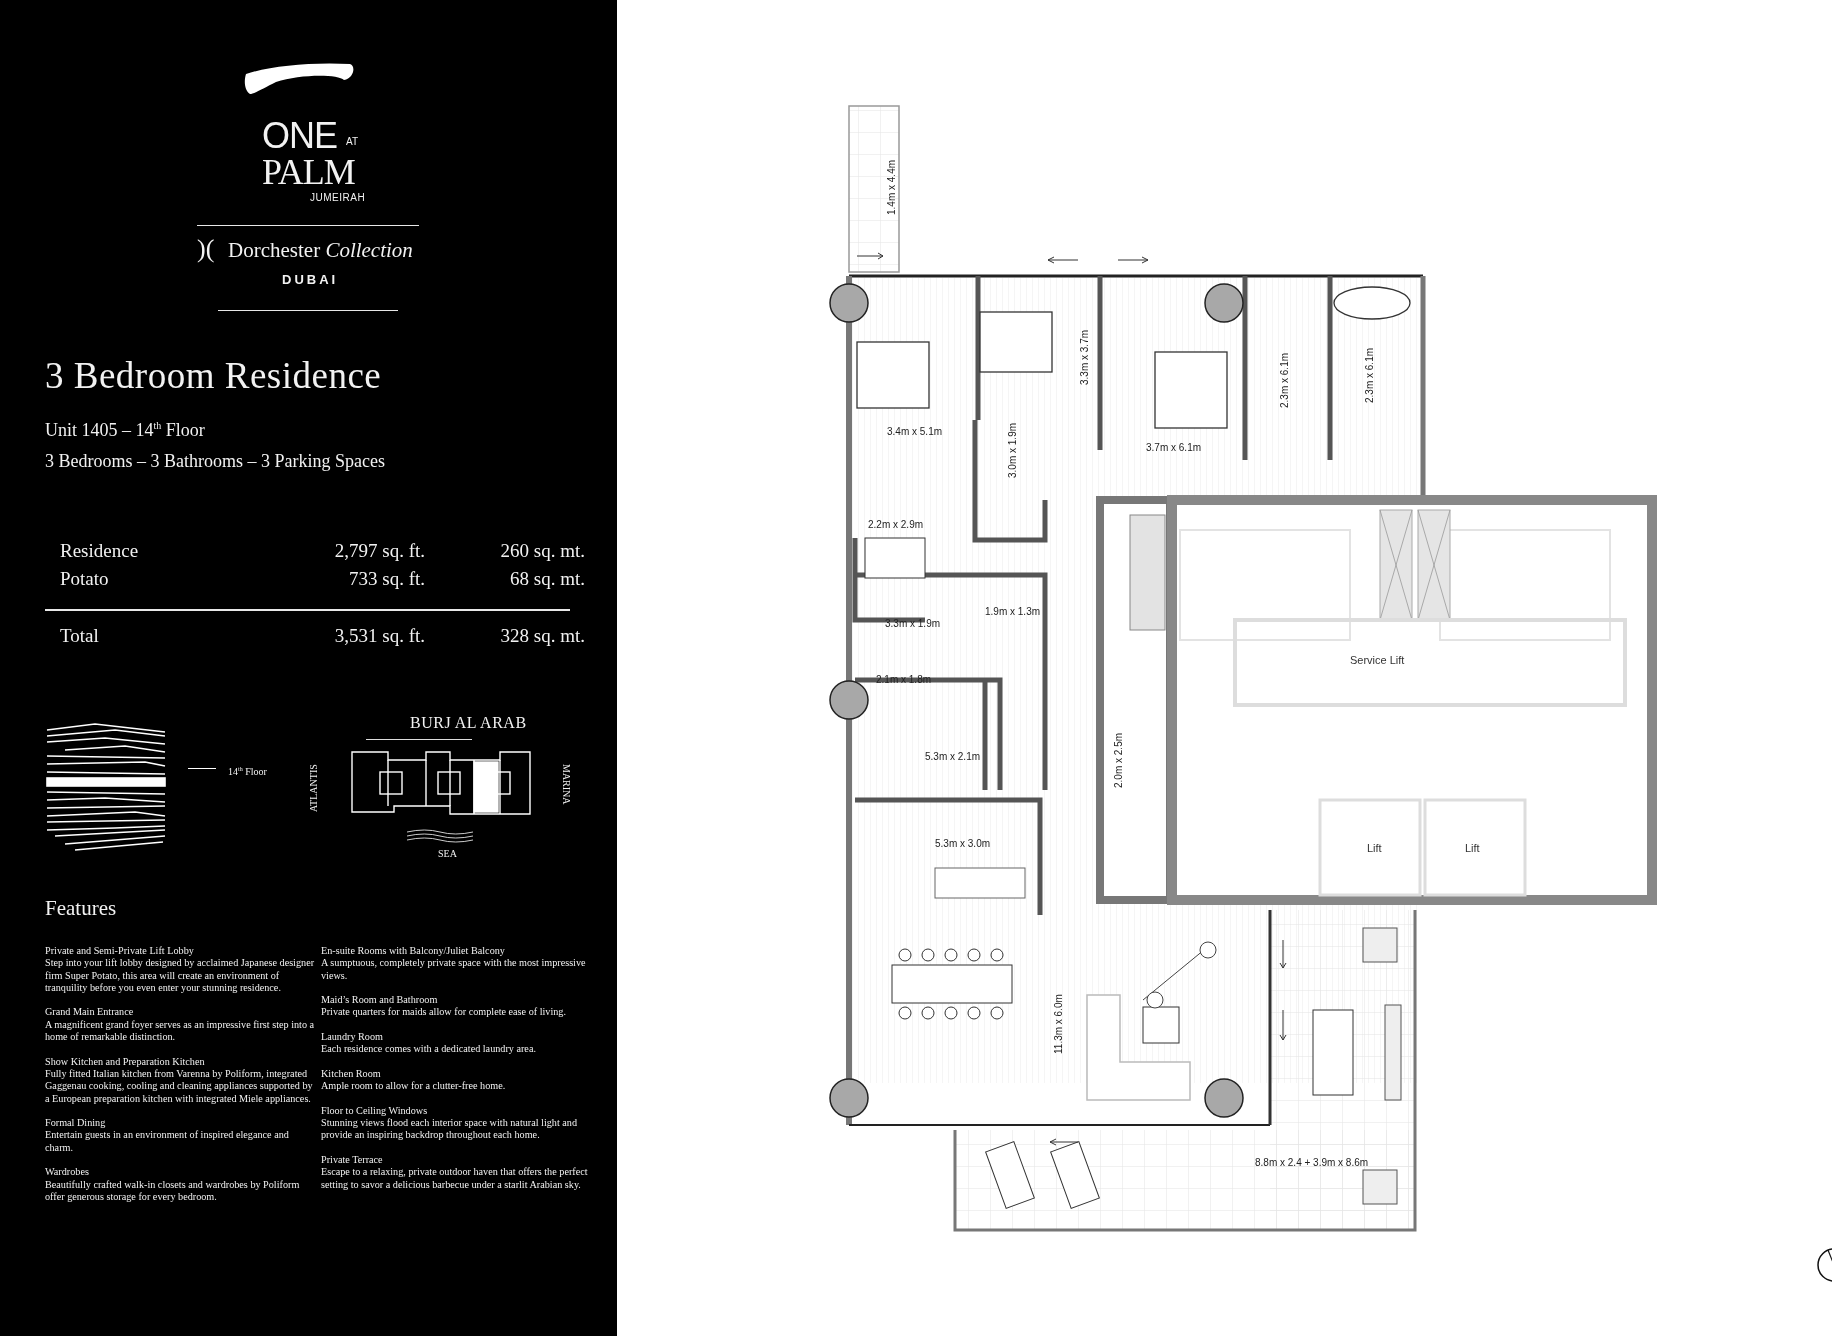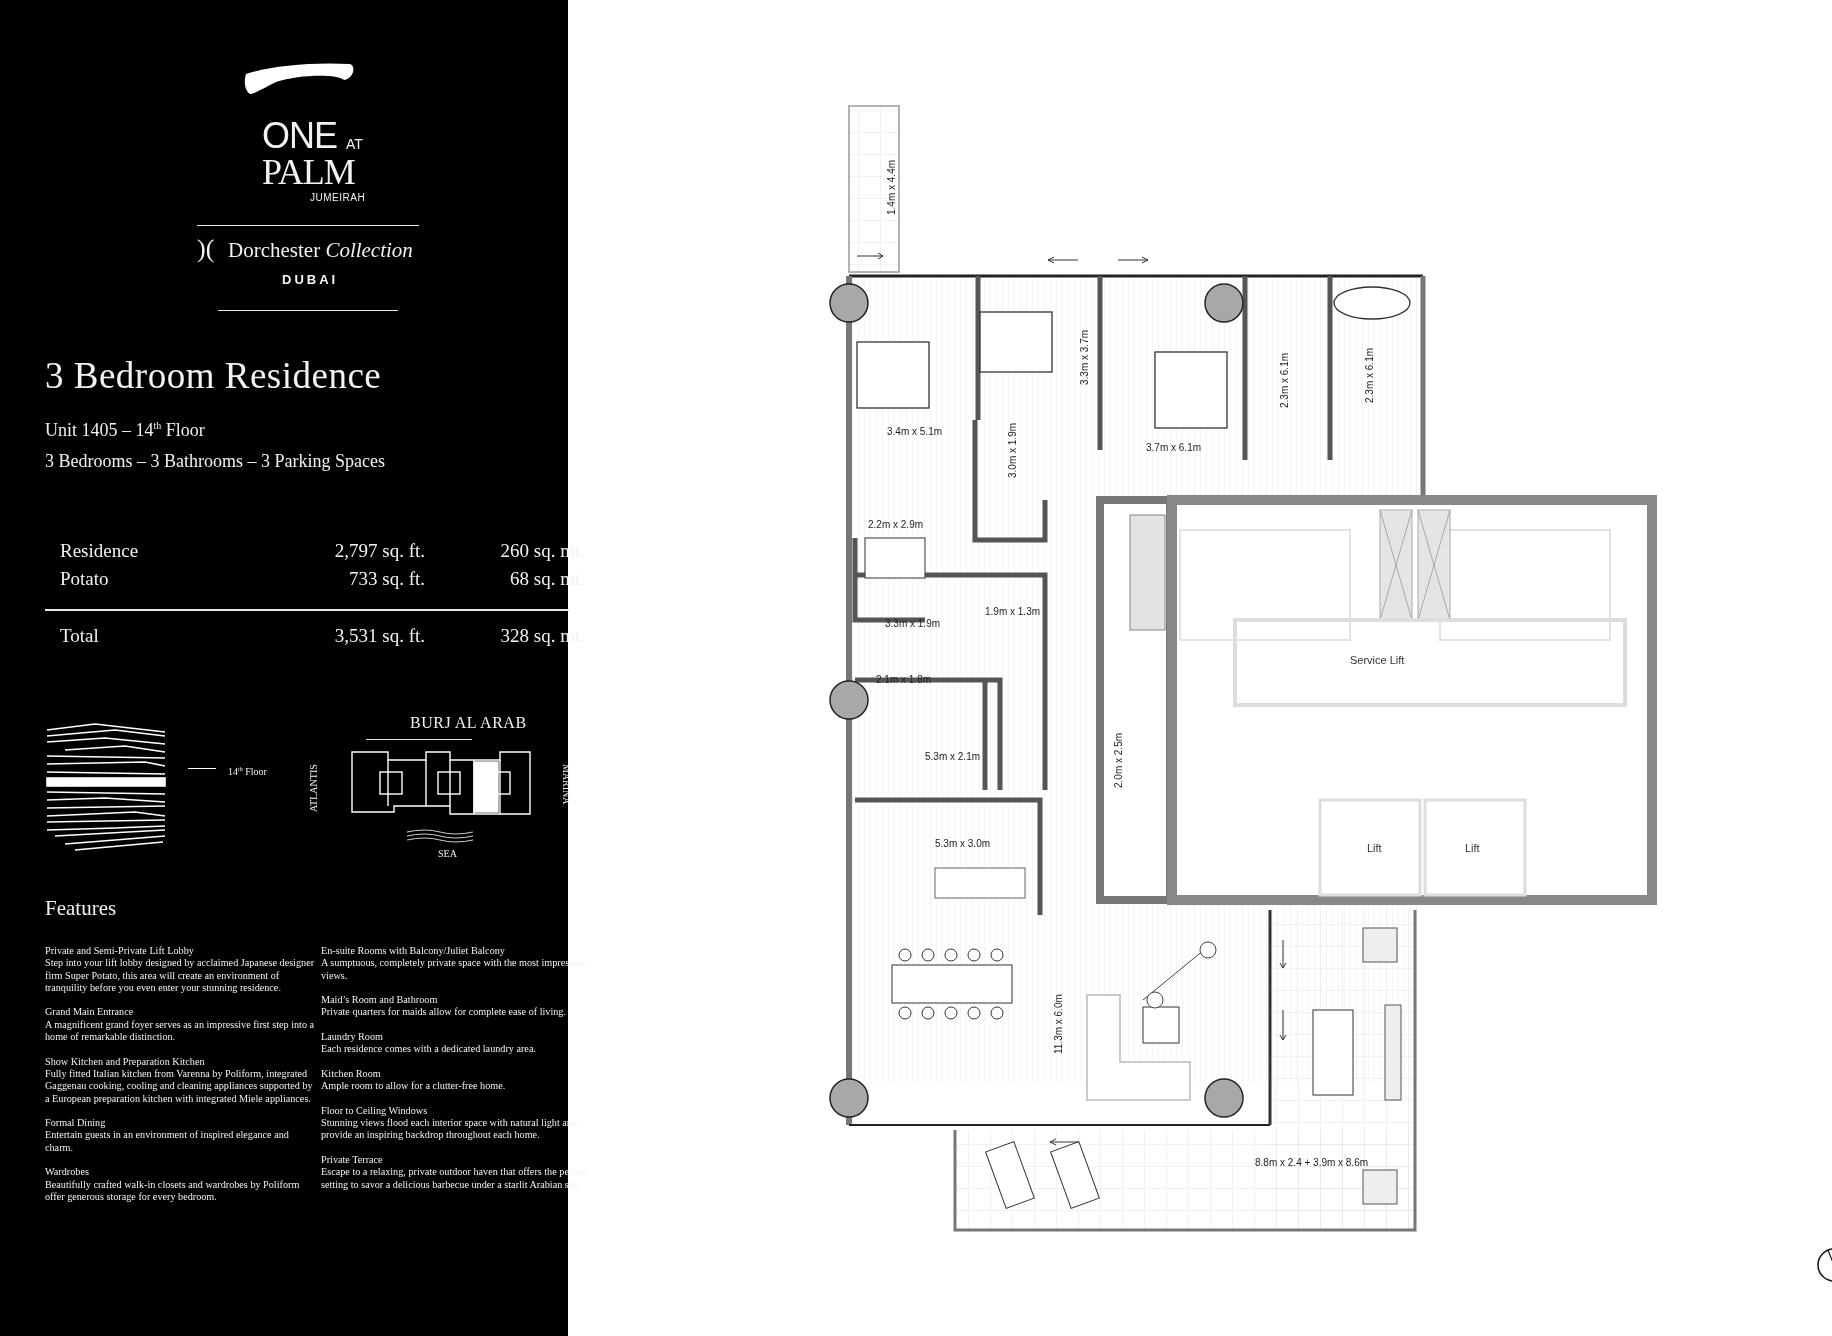--- a/index.html
+++ b/index.html
@@ -1,22 +1,22 @@
 <!DOCTYPE html>
 <html><head>
 <meta charset="utf-8">
 <style>
   html,body{margin:0;padding:0;}
   body{width:1832px;height:1336px;position:relative;background:#ffffff;overflow:hidden;font-family:"Liberation Serif","DejaVu Serif",serif;}
-  .left{position:absolute;left:0;top:0;width:568px;height:1336px;background:#000;color:#f2f2f2;}
+  .left{position:absolute;left:0;top:0;width:617px;height:1336px;background:#000;color:#f2f2f2;}
   .right{position:absolute;left:617px;top:0;width:1215px;height:1336px;background:#fff;}
   .abs{position:absolute;}
   .brush{left:240px;top:60px;width:120px;height:50px;}
   .logo-one{left:262px;top:118px;font-family:"Liberation Sans",sans-serif;font-size:36px;letter-spacing:-1px;line-height:36px;font-weight:300;}
-  .logo-at{left:346px;top:136px;font-family:"Liberation Sans",sans-serif;font-size:14px;}
+  .logo-at{left:346px;top:136px;font-family:"Liberation Sans",sans-serif;font-size:10px;}
   .logo-palm{left:262px;top:154px;font-family:Liberation Serif, serif;font-size:36px;line-height:36px;letter-spacing:-1px;}
   .logo-jum{left:310px;top:192px;font-family:"Liberation Sans",sans-serif;font-size:10px;letter-spacing:0.5px;}
   .hr{background:#e8e8e8;height:2px;}
   .dorch-mark{left:197px;top:236px;font-size:26px;line-height:26px;}
   .dorch{left:228px;top:238px;font-size:21px;}
   .dorch i{font-style:italic;}
   .dubai{left:282px;top:272px;font-family:"Liberation Sans",sans-serif;font-size:13px;letter-spacing:3px;font-weight:bold;}
   .title{left:45px;top:354px;font-size:37px;letter-spacing:0.5px;}
   .sub1{left:45px;top:420px;font-size:18px;}
   .sub1 sup{font-size:10px;}

